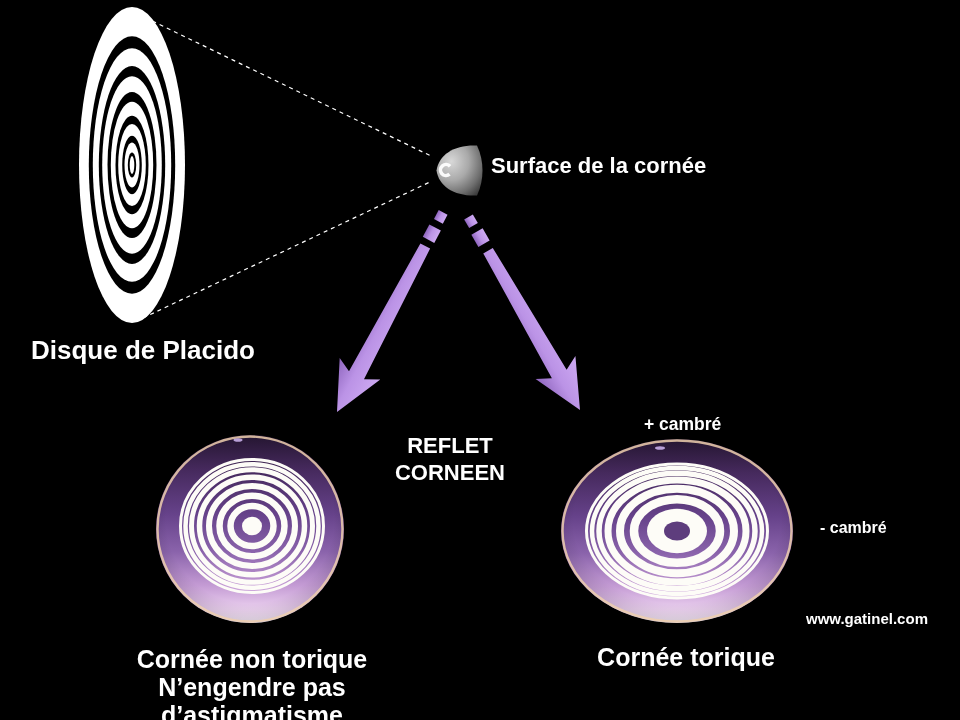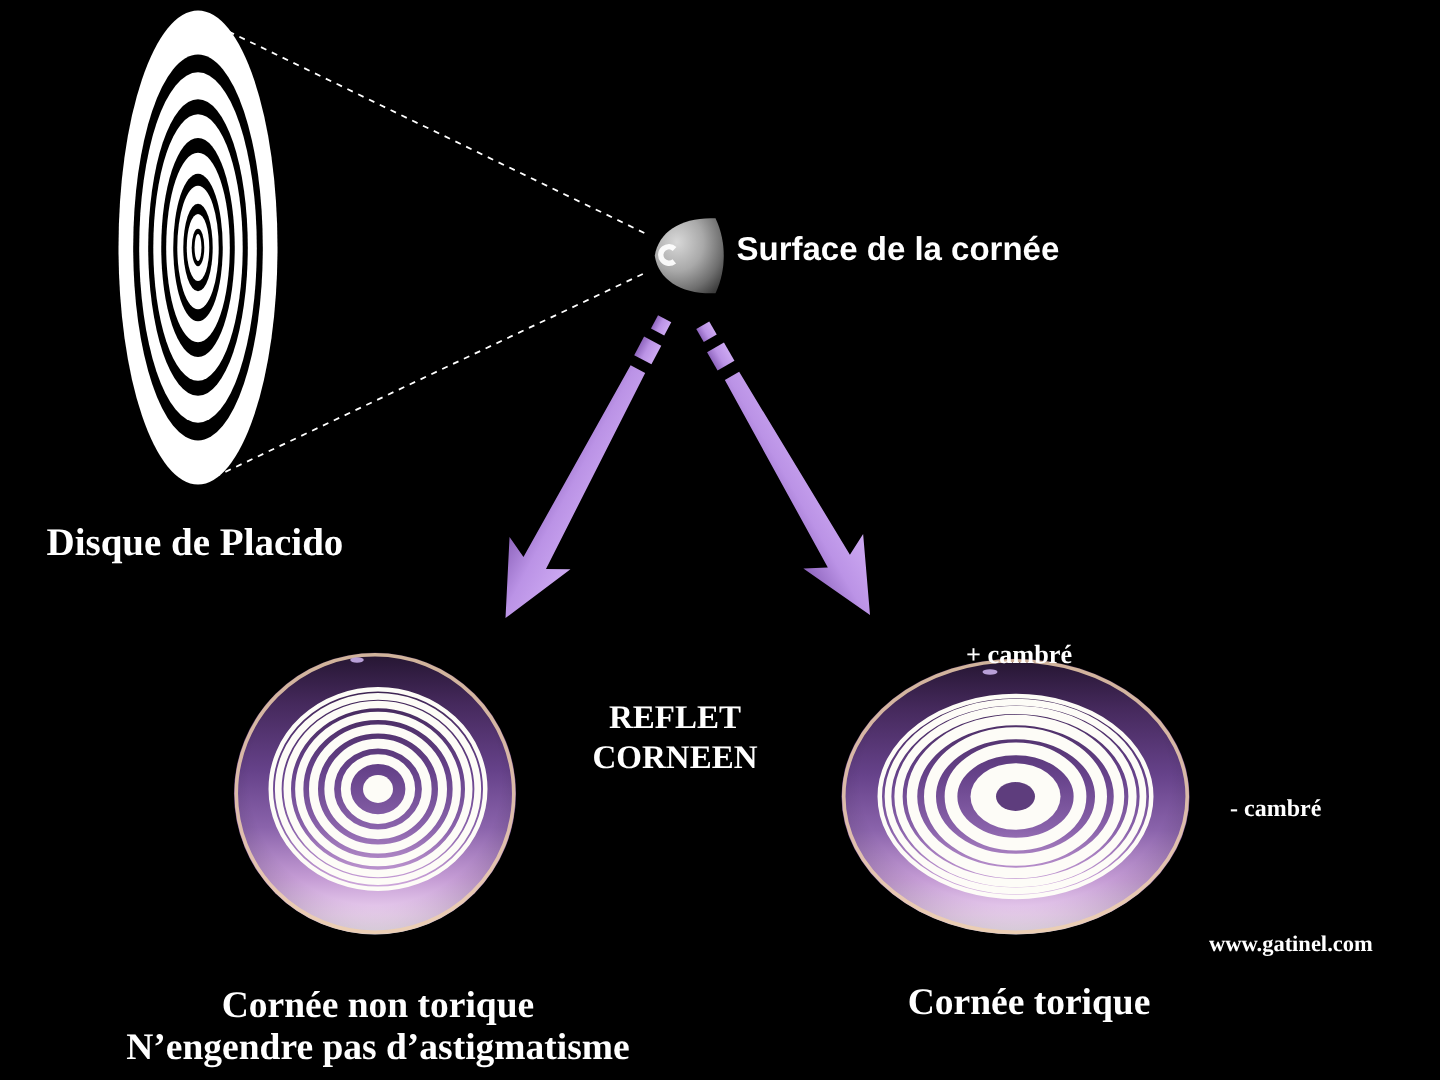--- a/index.html
+++ b/index.html
@@ -6,24 +6,24 @@
     --bg:#000000; --text:#ffffff;
   }
   html,body{margin:0;padding:0;background:var(--bg);}
   .stage{
     position:relative;width:952px;height:720px;background:var(--bg);
     overflow:hidden;font-family:"Liberation Serif",serif;color:var(--text);
   }
   .stage svg{position:absolute;left:0;top:0;}
   .label{position:absolute;color:var(--text);white-space:nowrap;}
   .sans{font-family:"Liberation Sans",sans-serif;font-weight:bold;}
-  .serif{font-family:Liberation Serif, serif;font-weight:bold;margin-top:12px;}
+  .serif{font-family:Liberation Sans, sans-serif;font-weight:bold;}
   .surface-label{left:491px;top:153px;font-size:22px;}
   .disque-label{left:31px;top:335px;font-size:26px;}
-  .reflet-label{left:360px;top:452px;width:180px;text-align:center;font-size:22px;line-height:27px;white-space:normal;}
+  .reflet-label{left:360px;top:432px;width:180px;text-align:center;font-size:22px;line-height:27px;white-space:normal;}
   .plus-cambre{left:644px;top:414px;font-size:17.5px;}
   .minus-cambre{left:820px;top:519px;font-size:16px;}
   .website-label{left:806px;top:610px;font-size:15px;}
   .caption{position:absolute;width:340px;text-align:center;font-size:25px;line-height:28px;white-space:normal;}
   .caption-left{left:82px;top:645px;}
   .caption-right{left:516px;top:643px;}
 </style>
 </head>
 <body>
 

